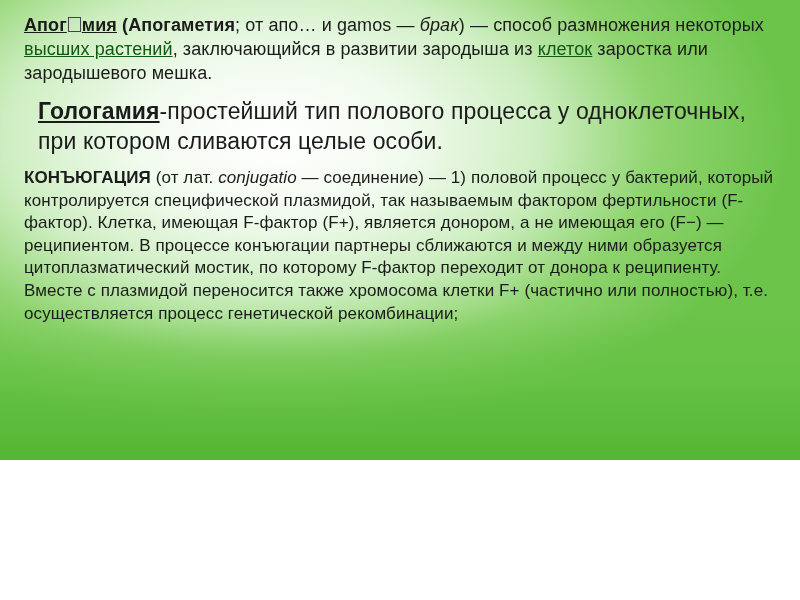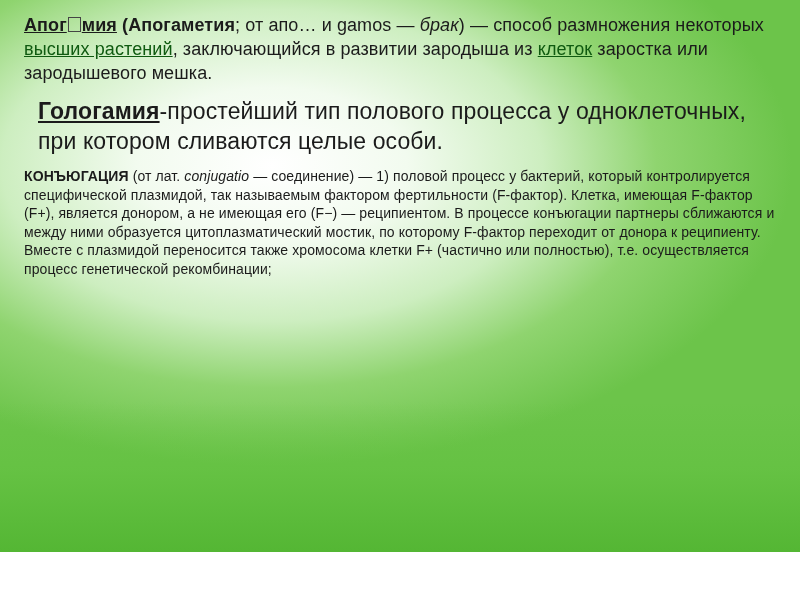--- a/index.html
+++ b/index.html
@@ -8,21 +8,21 @@
   }
   body {
     width: 800px;
     height: 600px;
     overflow: hidden;
     font-family: "Liberation Sans", sans-serif;
   }
   .slide {
     position: relative;
     width: 800px;
-    height: 552px;
+    height: 460px;
     box-sizing: border-box;
     background:
       radial-gradient(ellipse 520px 300px at 34% 30%, #ffffff 0%, #f2fbef 26%, #cdeec0 52%, #8fd46f 74%, #6cc44a 100%),
       linear-gradient(135deg, #e9f8e2 0%, #a8de8c 45%, #5cb934 100%);
     overflow: hidden;
   }
   .slide::after {
     content: "";
     position: absolute;
     left: 0;
@@ -50,21 +50,21 @@
   .p-apogamy {
     font-size: 18px;
   }
   .p-hologamy {
     margin-top: 12px;
     padding-left: 14px;
     font-size: 23px;
   }
   .p-conjugation {
     margin-top: 26px;
-    font-size: 14px;
+    font-size: 17px;
   }
   .bold {
     font-weight: bold;
   }
   .italic {
     font-style: italic;
   }
   .u-link-green {
     color: #0f5a10;
     text-decoration: underline;

